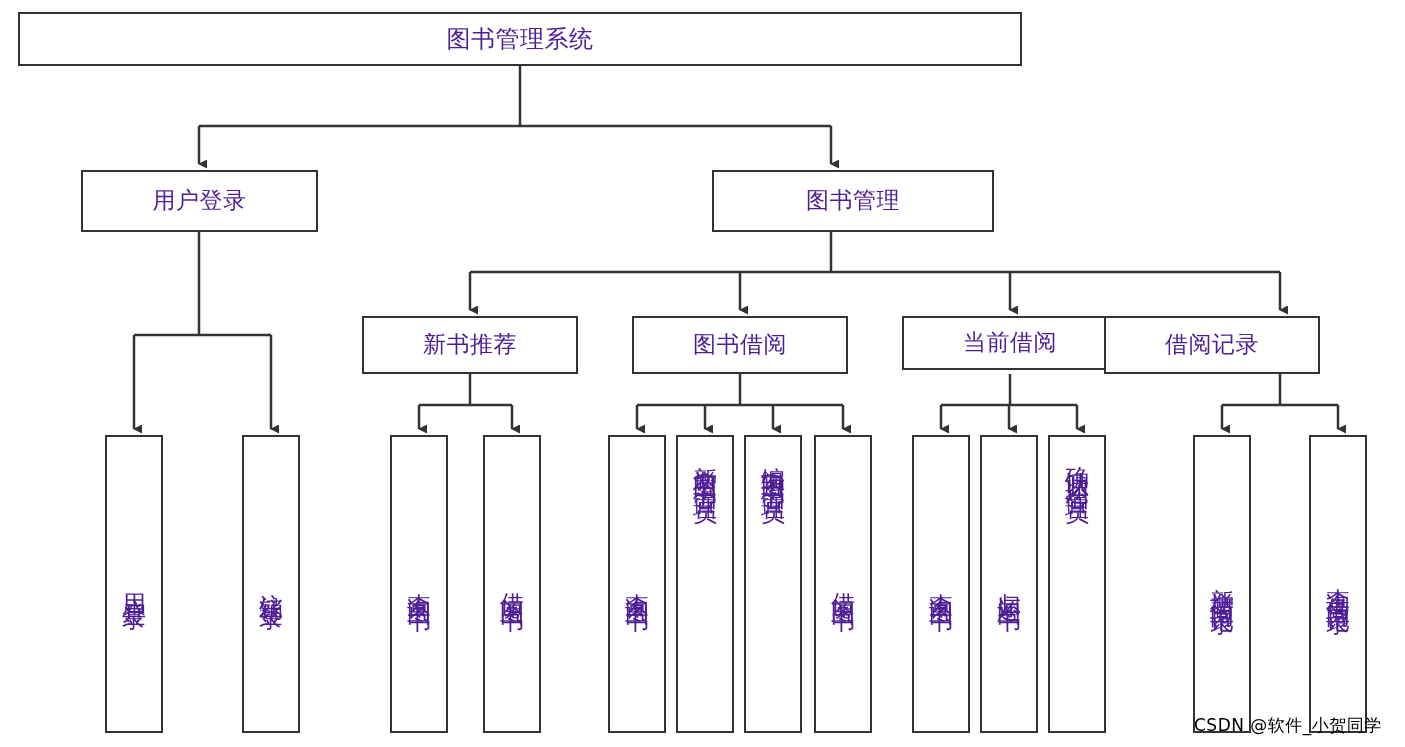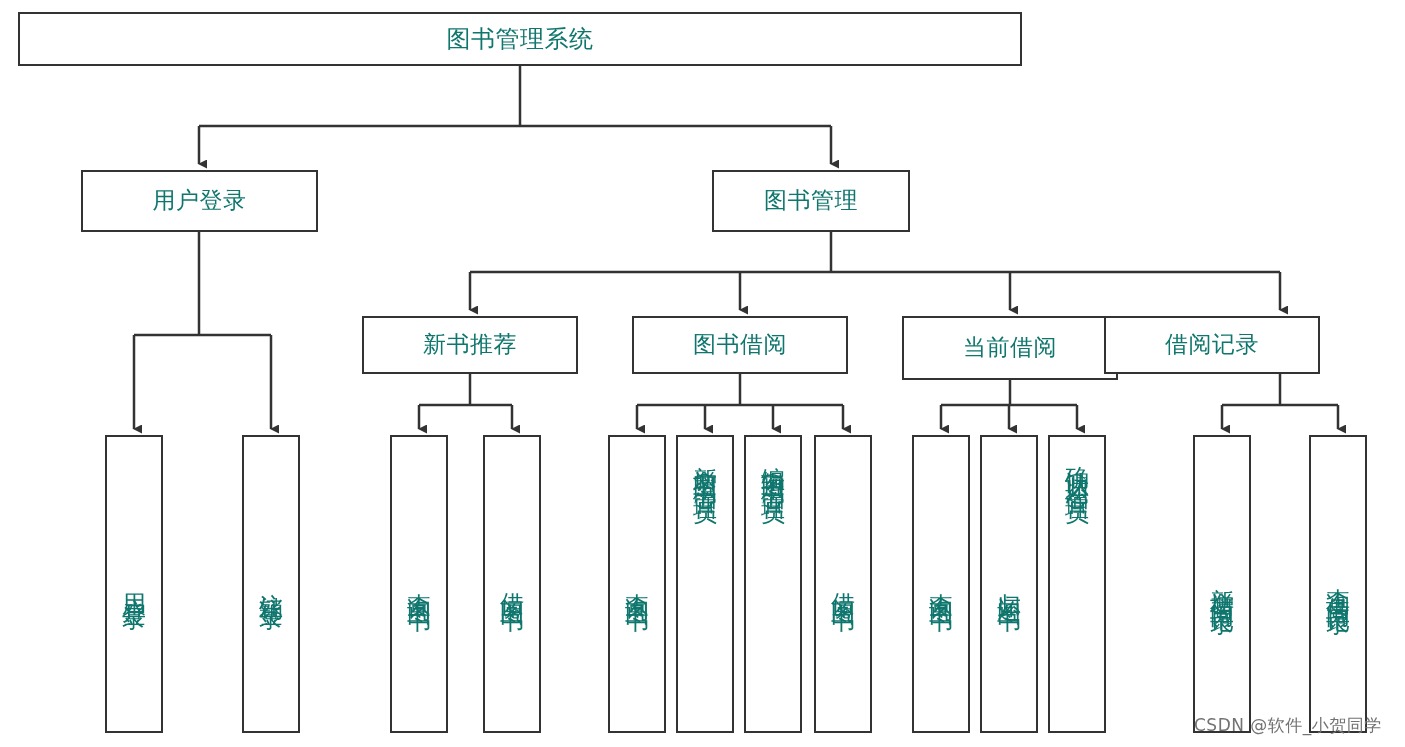--- a/index.html
+++ b/index.html
@@ -31,21 +31,21 @@
     box-sizing: border-box;
     background: #ffffff;
     border: 2px solid #333333;
     display: flex;
     align-items: center;
     justify-content: center;
     color: #3a3a3a;
     z-index: 2;
   }
   .node-label {
-    color: #0f766e;
+    color: #4c1d95;
     line-height: 1.12;
     white-space: pre;
   }
   .node.horizontal .node-label {
     font-size: 23px;
     letter-spacing: 0.5px;
   }
   .node.root .node-label {
     font-size: 24px;
   }
@@ -61,21 +61,21 @@
     line-height: 1;
     white-space: nowrap;
   }
   .node.leaf.center .node-label {
     margin-top: auto;
     margin-bottom: auto;
   }
   .watermark {
     position: absolute;
     font-size: 17px;
-    color: #737373;
+    color: #000000;
     white-space: nowrap;
     z-index: 3;
     letter-spacing: 0.5px;
   }
 </style>
 </head>
 <body>
 
 <div id="diagram-root">
 
@@ -130,31 +130,31 @@
     </g>
   </svg>
 
   <div class="node root horizontal" style="left:18px; top:12px; width:1004px; height:54px;">
     <span class="node-label">图书管理系统</span>
   </div>
 
   <div class="node horizontal" style="left:81px; top:170px; width:237px; height:62px;">
     <span class="node-label">用户登录</span>
   </div>
-  <div class="node horizontal" style="left:712px; top:170px; width:198px; height:62px;">
+  <div class="node horizontal" style="left:712px; top:170px; width:282px; height:62px;">
     <span class="node-label">图书管理</span>
   </div>
 
   <div class="node horizontal" style="left:632px; top:316px; width:216px; height:58px;">
     <span class="node-label">图书借阅</span>
   </div>
   <div class="node horizontal" style="left:362px; top:316px; width:216px; height:58px;">
     <span class="node-label">新书推荐</span>
   </div>
-  <div class="node horizontal" style="left:902px; top:316px; width:216px; height:64px;">
+  <div class="node horizontal" style="left:902px; top:316px; width:216px; height:54px;">
     <span class="node-label">当前借阅</span>
   </div>
   <div class="node horizontal" style="left:1104px; top:316px; width:216px; height:58px;">
     <span class="node-label">借阅记录</span>
   </div>
 
   <div class="node leaf center" style="left:105px; top:435px; width:58px; height:298px;">
     <span class="node-label">用户登录</span>
   </div>
   <div class="node leaf center" style="left:242px; top:435px; width:58px; height:298px;">

